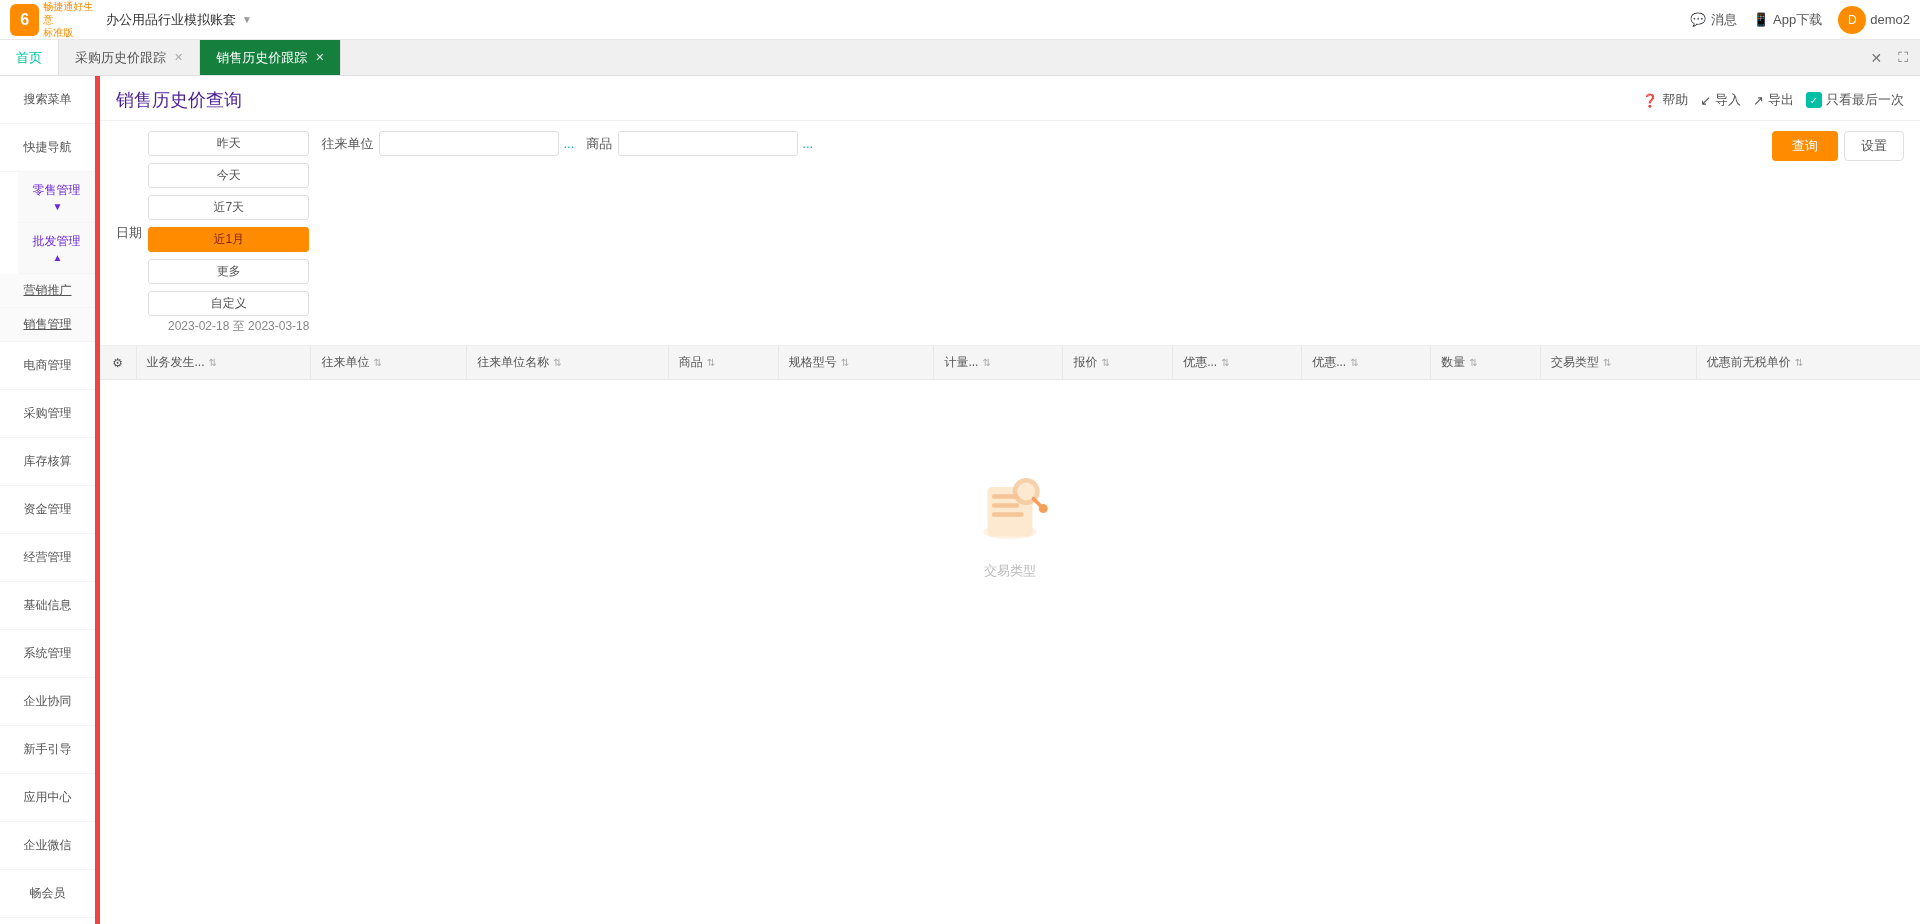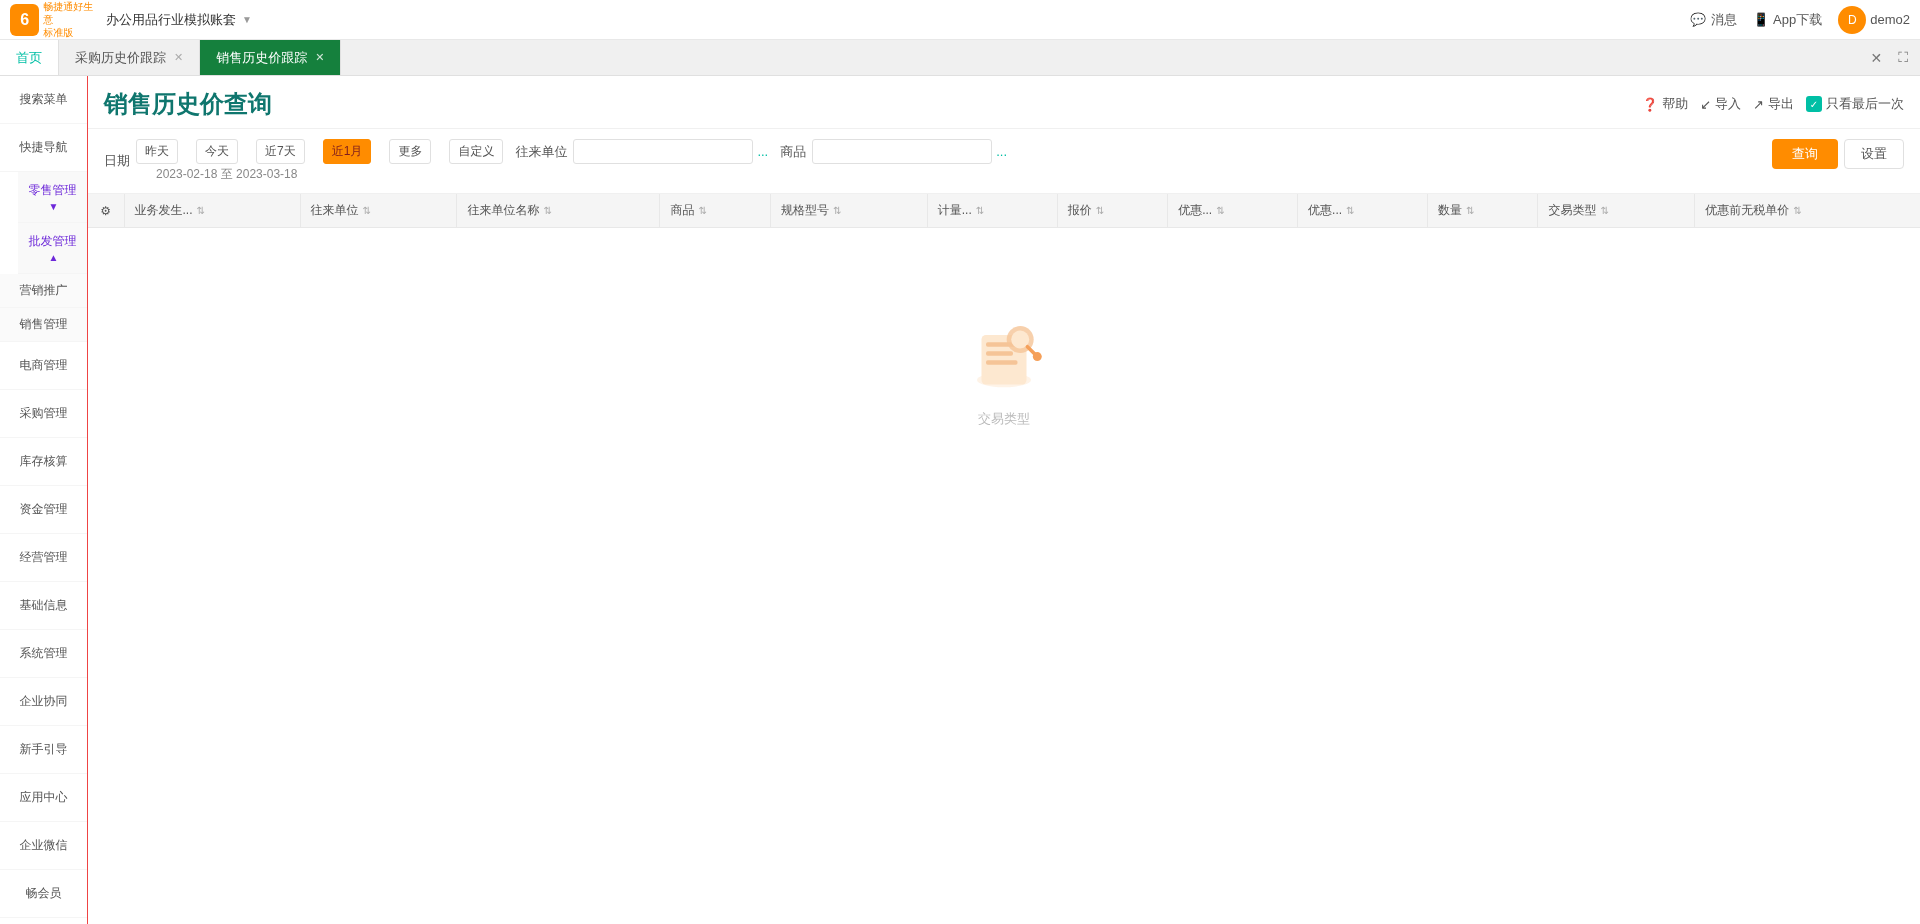--- a/index.html
+++ b/index.html
@@ -129,23 +129,23 @@
 
     
     .main-layout {
       display: flex;
       flex: 1;
       overflow: hidden;
     }
 
     
     .sidebar {
-      width: 88px;
+      width: 100px;
       background: #fff;
-      border-right: 1px solid #ef4444;
+      border-right: 5px solid #ef4444;
       display: flex;
       flex-direction: column;
       flex-shrink: 0;
       overflow-y: auto;
     }
     .sidebar-item {
       display: flex;
       flex-direction: column;
       align-items: center;
       justify-content: center;
@@ -168,20 +168,21 @@
     }
     .sidebar-item.section-header .arrow { font-size: 10px; margin-left: 2px; }
     .sidebar-sub-item {
       padding: 8px 16px;
       text-align: center;
       font-size: 12px;
       color: #555;
       cursor: pointer;
       border-bottom: 1px solid #f5f5f5;
       background: #fafafa;
+      text-decoration: underline;
     }
 
     
     .content-area {
       flex: 1;
       background: #fff;
       display: flex;
       flex-direction: column;
       overflow: hidden;
     }
@@ -189,23 +190,23 @@
     
     .page-header {
       padding: 12px 16px 8px;
       border-bottom: 1px solid #f0f0f0;
       display: flex;
       align-items: center;
       justify-content: space-between;
       flex-shrink: 0;
     }
     .page-title {
-      font-size: 24px;
-      font-weight: 700;
-      color: #0f766e;
+      font-size: 18px;
+      font-weight: 400;
+      color: #4c1d95;
     }
     .page-actions {
       display: flex;
       align-items: center;
       gap: 12px;
     }
     .page-action-btn {
       display: flex;
       align-items: center;
       gap: 4px;
@@ -248,21 +249,22 @@
       align-items: center;
       gap: 6px;
     }
     .filter-label {
       font-size: 13px;
       color: #555;
       white-space: nowrap;
     }
     .date-btns {
       display: flex;
-      gap: 18px;
+      gap: 7px;
+      flex-direction: column;
     }
     .date-btn {
       padding: 3px 8px;
       border: 1px solid #e0e0e0;
       border-radius: 3px;
       font-size: 12px;
       cursor: pointer;
       color: #555;
       background: #fff;
     }

